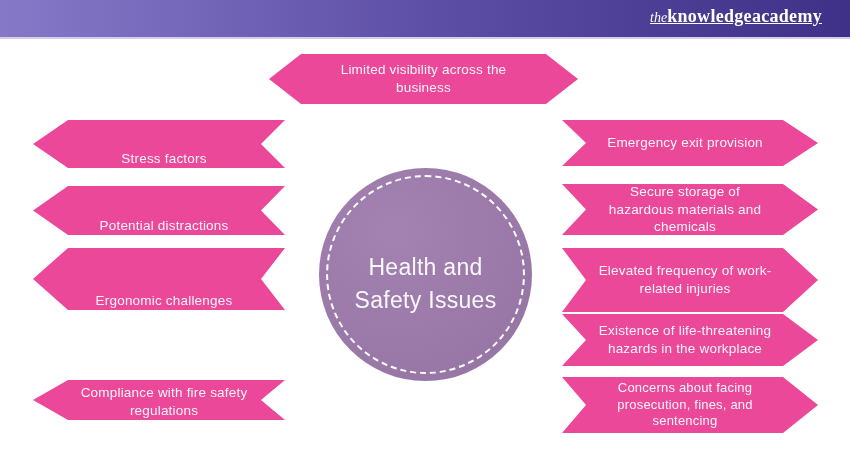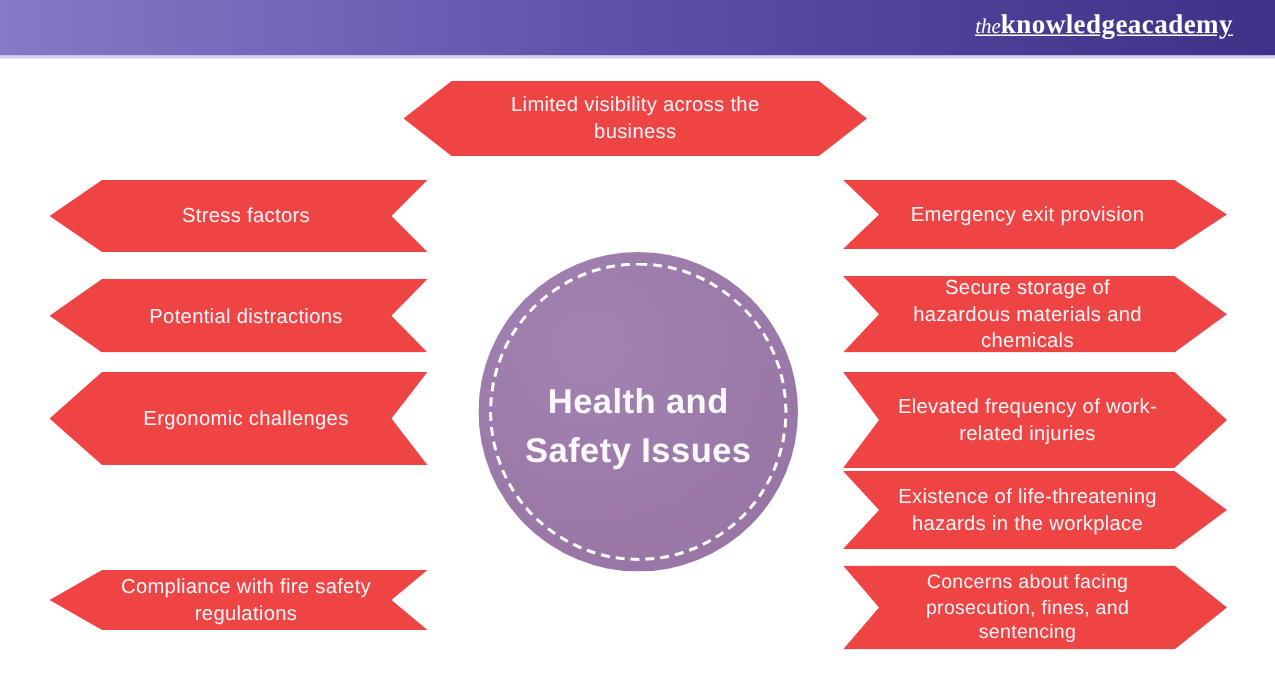--- a/index.html
+++ b/index.html
@@ -17,34 +17,35 @@
     position:absolute;right:28px;top:6px;color:#ffffff;white-space:nowrap;text-decoration:underline;
   }
   .logo .the{
     font-family:"Liberation Serif",serif;font-style:italic;font-size:14px;
   }
   .logo .rest{
     font-family:"Liberation Serif",serif;font-weight:bold;font-size:18px;letter-spacing:.3px;
   }
   
   .shape{
-    position:absolute;background:#ef4444;color:#f8f4f8;
+    position:absolute;background:#ec4899;color:#f8f4f8;
     display:flex;align-items:center;justify-content:center;
     text-align:center;font-size:13.5px;line-height:1.32;letter-spacing:.2px;
     box-sizing:border-box;
   }
   .banner-top{
     left:269px;top:54px;width:309px;height:50px;
     clip-path:polygon(32px 0,calc(100% - 32px) 0,100% 50%,calc(100% - 32px) 100%,32px 100%,0 50%);
     padding:0 44px;
   }
   .arrow-left{
     left:33px;width:252px;
     clip-path:polygon(35px 0,100% 0,calc(100% - 24px) 50%,100% 100%,35px 100%,0 50%);
     padding:0 34px 0 44px;
+    align-items:flex-end;
   }
   .arrow-right{
     left:562px;width:256px;
     clip-path:polygon(0 0,24px 50%,0 100%,calc(100% - 35px) 100%,100% 50%,calc(100% - 35px) 0);
     padding:0 44px 0 34px;
   }
   .l1{top:120px;height:48px;} .l2{top:186px;height:49px;} .l3{top:248px;height:62px;}
   .l4{top:314px;height:52px;} .l5{top:380px;height:40px;}
   .r1{top:120px;height:46px;} .r2{top:184px;height:51px;} .r3{top:248px;height:64px;}
   .r4{top:314px;height:52px;} .r5{top:377px;height:56px;font-size:13px;line-height:1.28;}
@@ -53,21 +54,21 @@
     position:absolute;left:319px;top:168px;width:213px;height:213px;border-radius:50%;
     background:#9c79ab;
     background-image:radial-gradient(circle at 35% 30%,rgba(255,255,255,.07),rgba(0,0,0,.05));
     display:flex;align-items:center;justify-content:center;
   }
   .circle-dash{
     position:absolute;inset:7px;border:2px dashed #ffffff;border-radius:50%;
   }
   .circle-title{
     width:170px;margin-top:18px;color:#fbf8fb;font-size:23px;line-height:1.42;
-    text-align:center;font-weight:700;letter-spacing:.3px;
+    text-align:center;font-weight:400;letter-spacing:.3px;
   }
 </style>
 </head>
 <body>
 
 <div id="stage">
 
   <div class="header">
     <div class="logo">
       <span class="the">the</span><span class="rest">knowledgeacademy</span>

